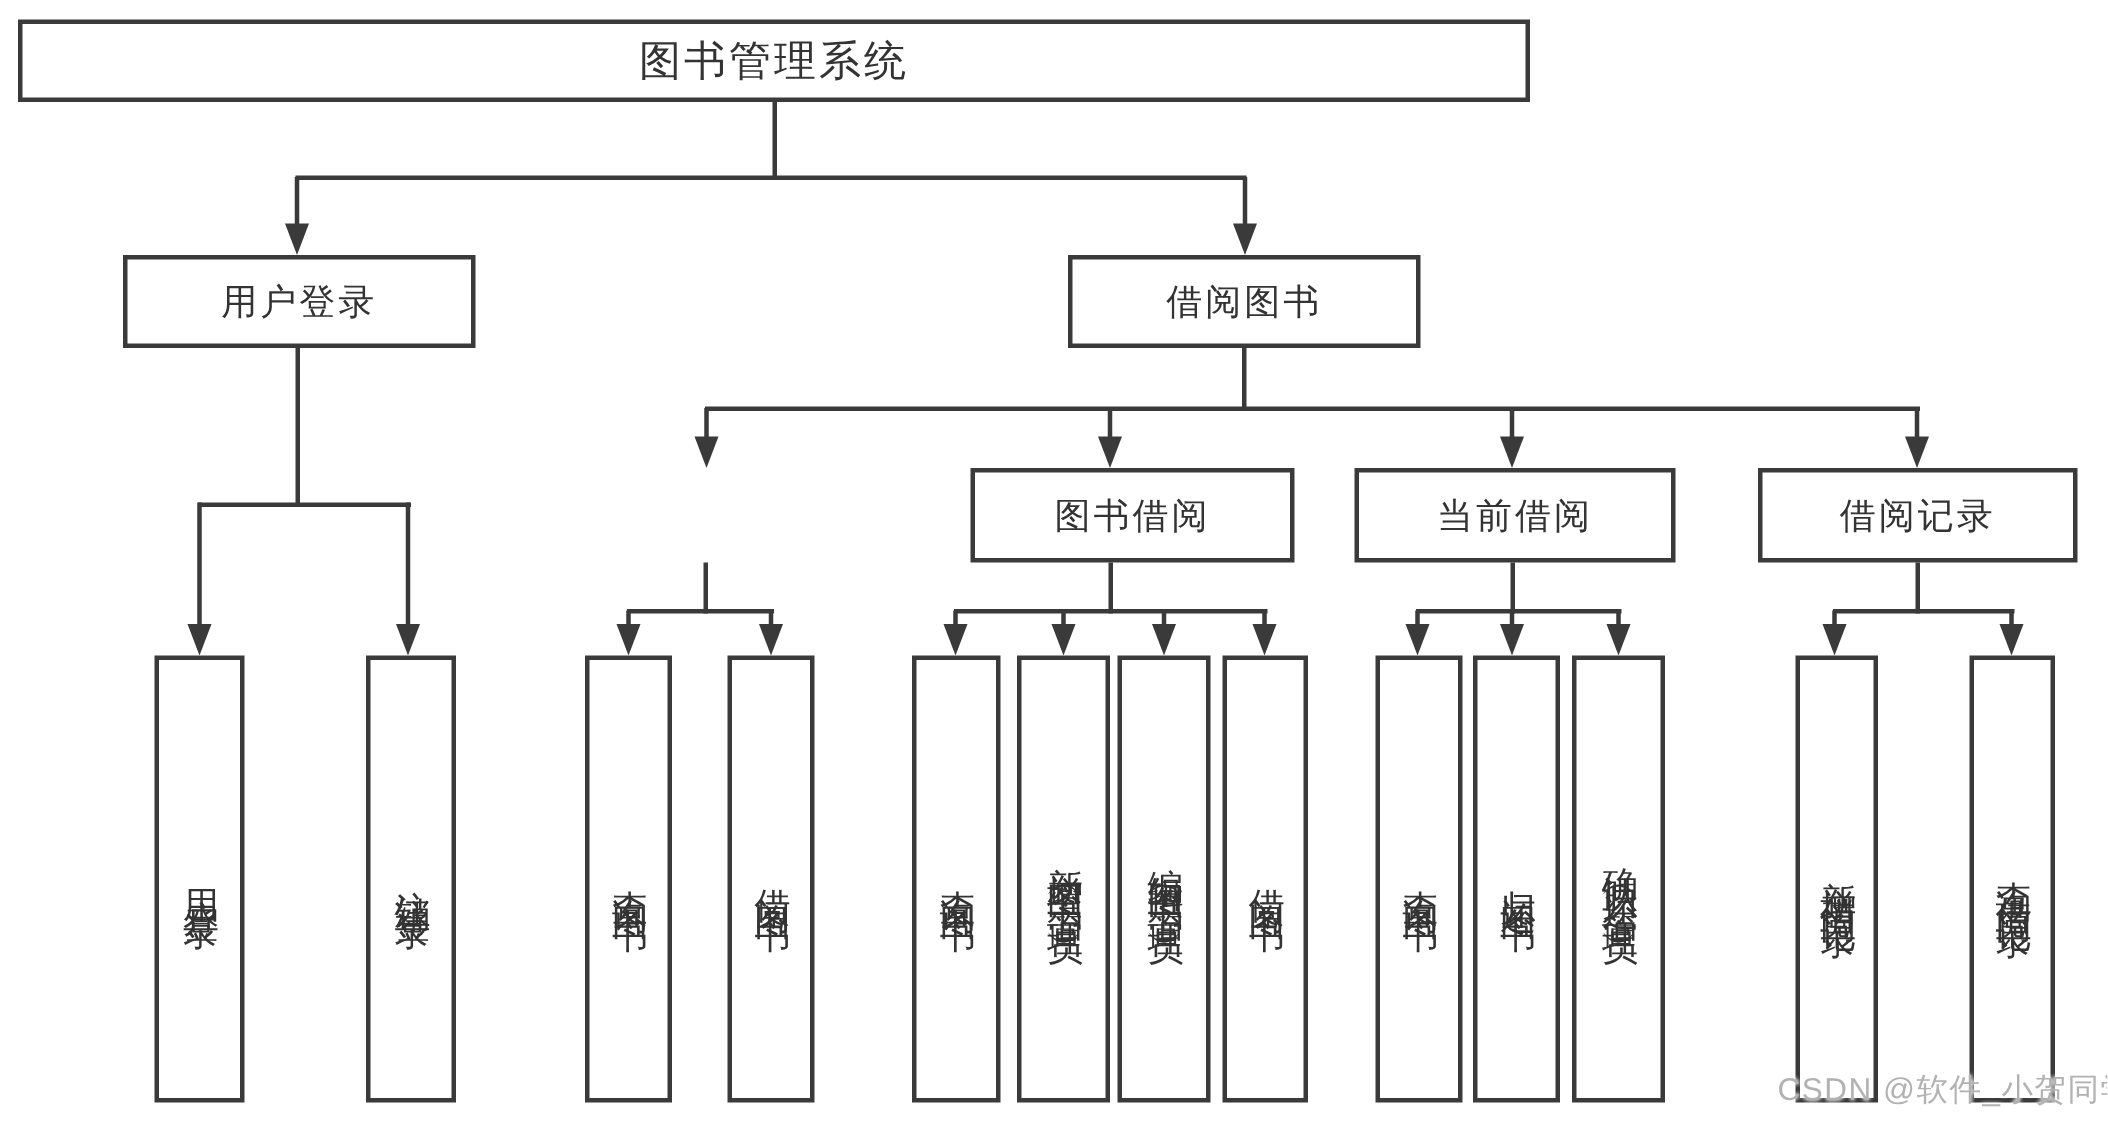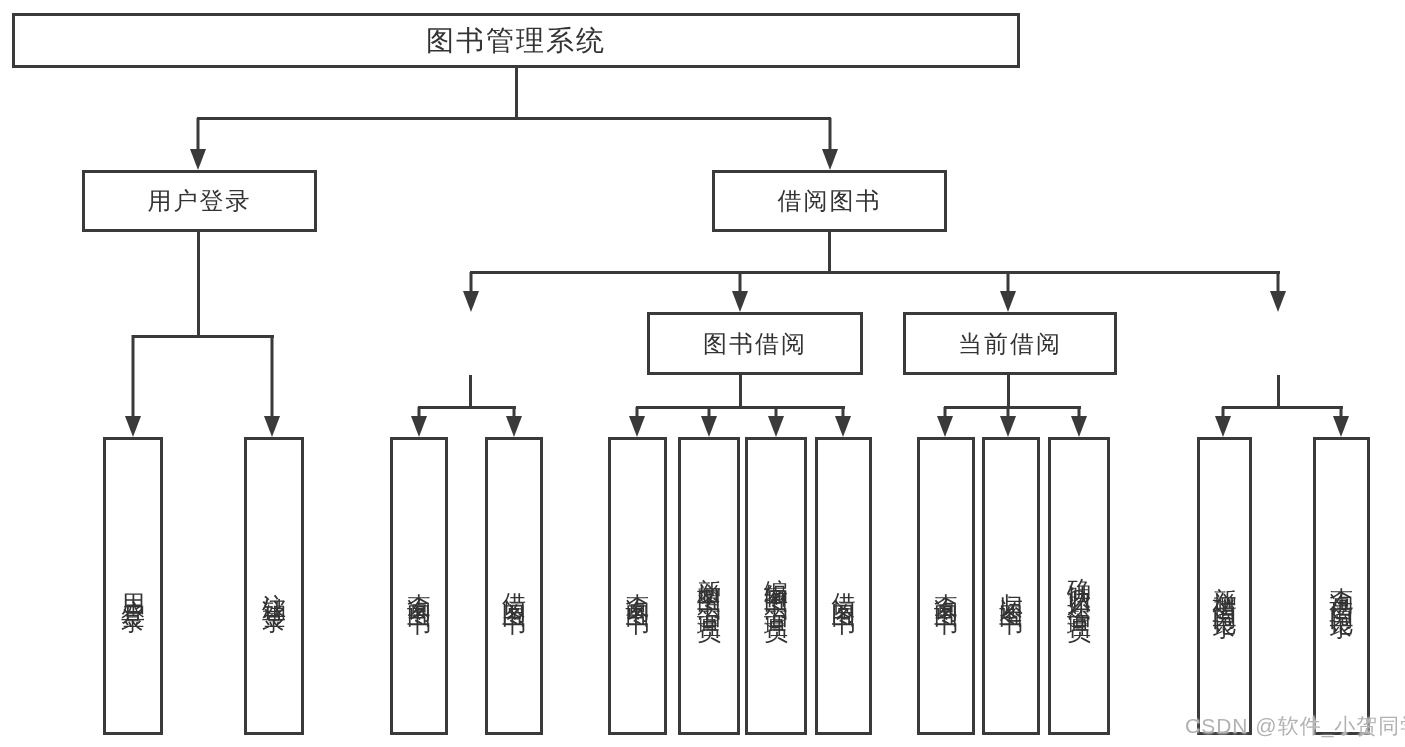--- a/index.html
+++ b/index.html
@@ -73,20 +73,23 @@
   <div class="arrow" style="left:732px;top:272px;height:40px"></div>
   <div class="arrow" style="left:1000px;top:272px;height:40px"></div>
   <div class="arrow" style="left:1270px;top:272px;height:40px"></div>
 
   <div class="box" style="left:647px;top:312px;width:216px;height:63px">
     <span>图书借阅</span>
   </div>
   <div class="box" style="left:903px;top:312px;width:214px;height:63px">
     <span>当前借阅</span>
   </div>
+  <div class="box" style="left:1172px;top:312px;width:213px;height:63px">
+    <span>借阅记录</span>
+  </div>
 
   <div class="vline" style="left:469px;top:375px;height:34px"></div>
   <div class="hline" style="left:418px;top:406px;width:98px"></div>
   <div class="arrow" style="left:411px;top:407px;height:30px"></div>
   <div class="arrow" style="left:506px;top:407px;height:30px"></div>
 
   <div class="vline" style="left:739px;top:375px;height:34px"></div>
   <div class="hline" style="left:636px;top:406px;width:209px"></div>
   <div class="arrow" style="left:629px;top:407px;height:30px"></div>
   <div class="arrow" style="left:701px;top:407px;height:30px"></div>

